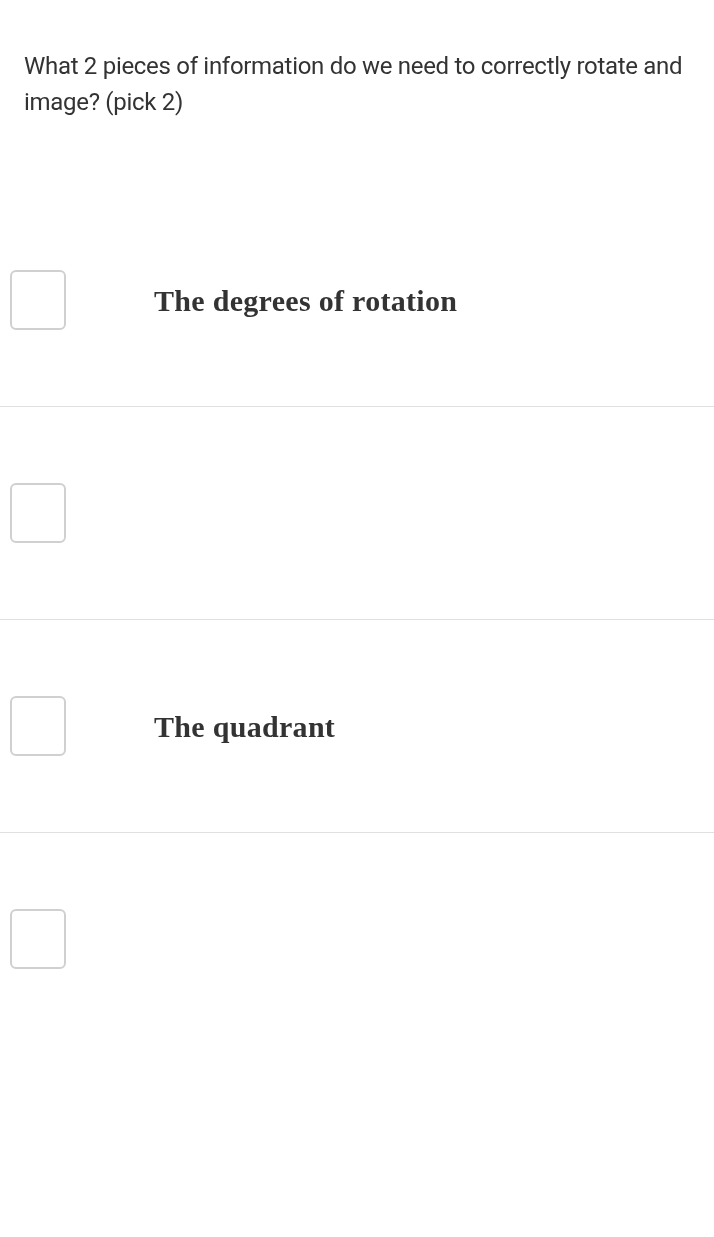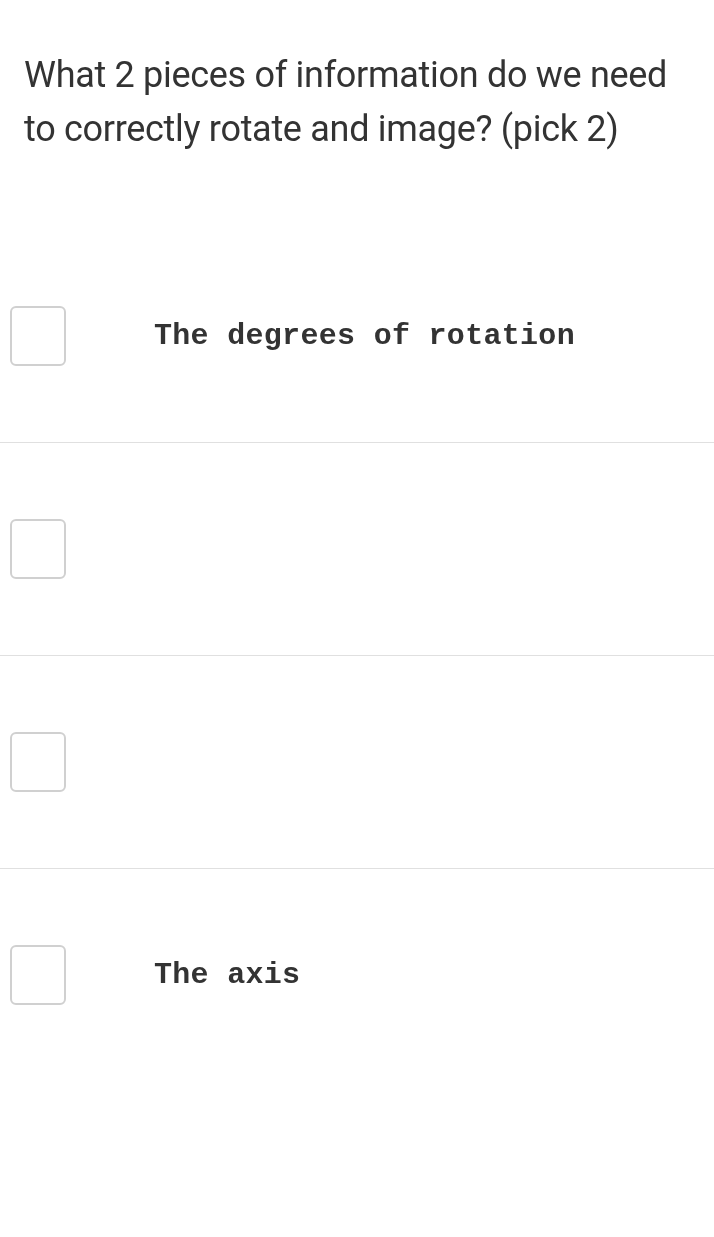--- a/index.html
+++ b/index.html
@@ -11,21 +11,21 @@
       width: 714px;
       height: 1237px;
       background: #ffffff;
       font-family: -apple-system, BlinkMacSystemFont, "Segoe UI", Roboto, sans-serif;
       padding: 0;
     }
     .question-container {
       padding: 48px 24px 0 24px;
     }
     .question-text {
-      font-size: 36px;
+      font-size: 24px;
       font-weight: 400;
       color: #333333;
       line-height: 1.5;
       letter-spacing: -0.3px;
     }
     .options-container {
       margin-top: 120px;
     }
     .option-row {
       display: flex;
@@ -46,21 +46,21 @@
       height: 60px;
       min-width: 56px;
       border: 2px solid #d0d0d0;
       border-radius: 6px;
       background: #ffffff;
       cursor: pointer;
       appearance: none;
       margin-right: 88px;
     }
     .option-label {
-      font-family: Liberation Mono, monospace;
+      font-family: Liberation Serif, serif;
       font-size: 30px;
       font-weight: 600;
       color: #333333;
       line-height: 1.5;
       letter-spacing: 0.3px;
     }
     .option-label .light {
       font-weight: 400;
     }
   </style>
@@ -79,22 +79,22 @@
       <span>The degrees of rotation</span><span class="light"></span>
     </div>
   </div>
 
   <div class="option-row">
     <input type="checkbox" class="checkbox" style="">
   </div>
 
   <div class="option-row">
     <input type="checkbox" class="checkbox" style="">
+    <div class="option-label">
+      <span>The quadrant</span><span class="light"></span>
+    </div>
   </div>
 
   <div class="option-row">
     <input type="checkbox" class="checkbox" style="">
-    <div class="option-label">
-      <span>The axis</span><span class="light"></span>
-    </div>
   </div>
 
 </div>
 
 </body></html>

